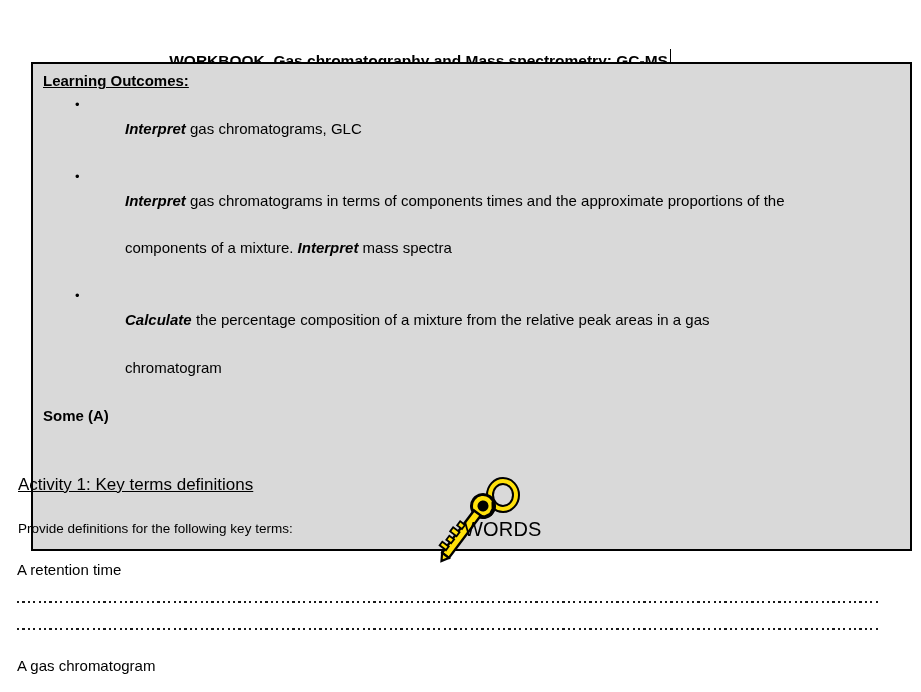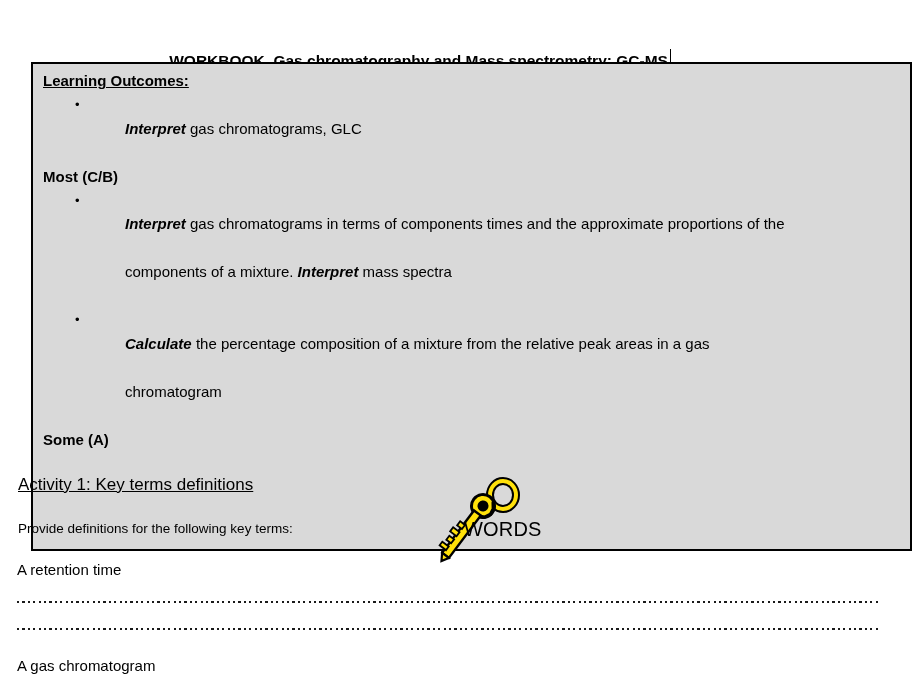--- a/index.html
+++ b/index.html
@@ -77,21 +77,20 @@
     <span class="t">WORKBOOK  Gas chromatography and Mass spectrometry; GC-MS</span><span class="caret"></span>
   </div>
 
   <div class="lo-box">
     <div class="lo-heading">Learning Outcomes:</div>
 
     <div class="li">
       <span class="marker">•</span><span class="bi">Interpret</span><span> gas chromatograms, GLC</span>
     </div>
 
-    <div class="lo-subheading">Most (C/B)</div>
 
     <div class="li">
       <span class="marker">•</span><span class="bi">Interpret</span><span> gas chromatograms in terms of components times and the approximate proportions of the</span><br>
       <span>components of a mixture. </span><span class="bi">Interpret</span><span> mass spectra</span>
     </div>
 
     <div class="li">
       <span class="marker">•</span><span class="bi">Calculate</span><span> the percentage composition of a mixture from the relative peak areas in a gas</span><br>
       <span>chromatogram</span>
     </div>

